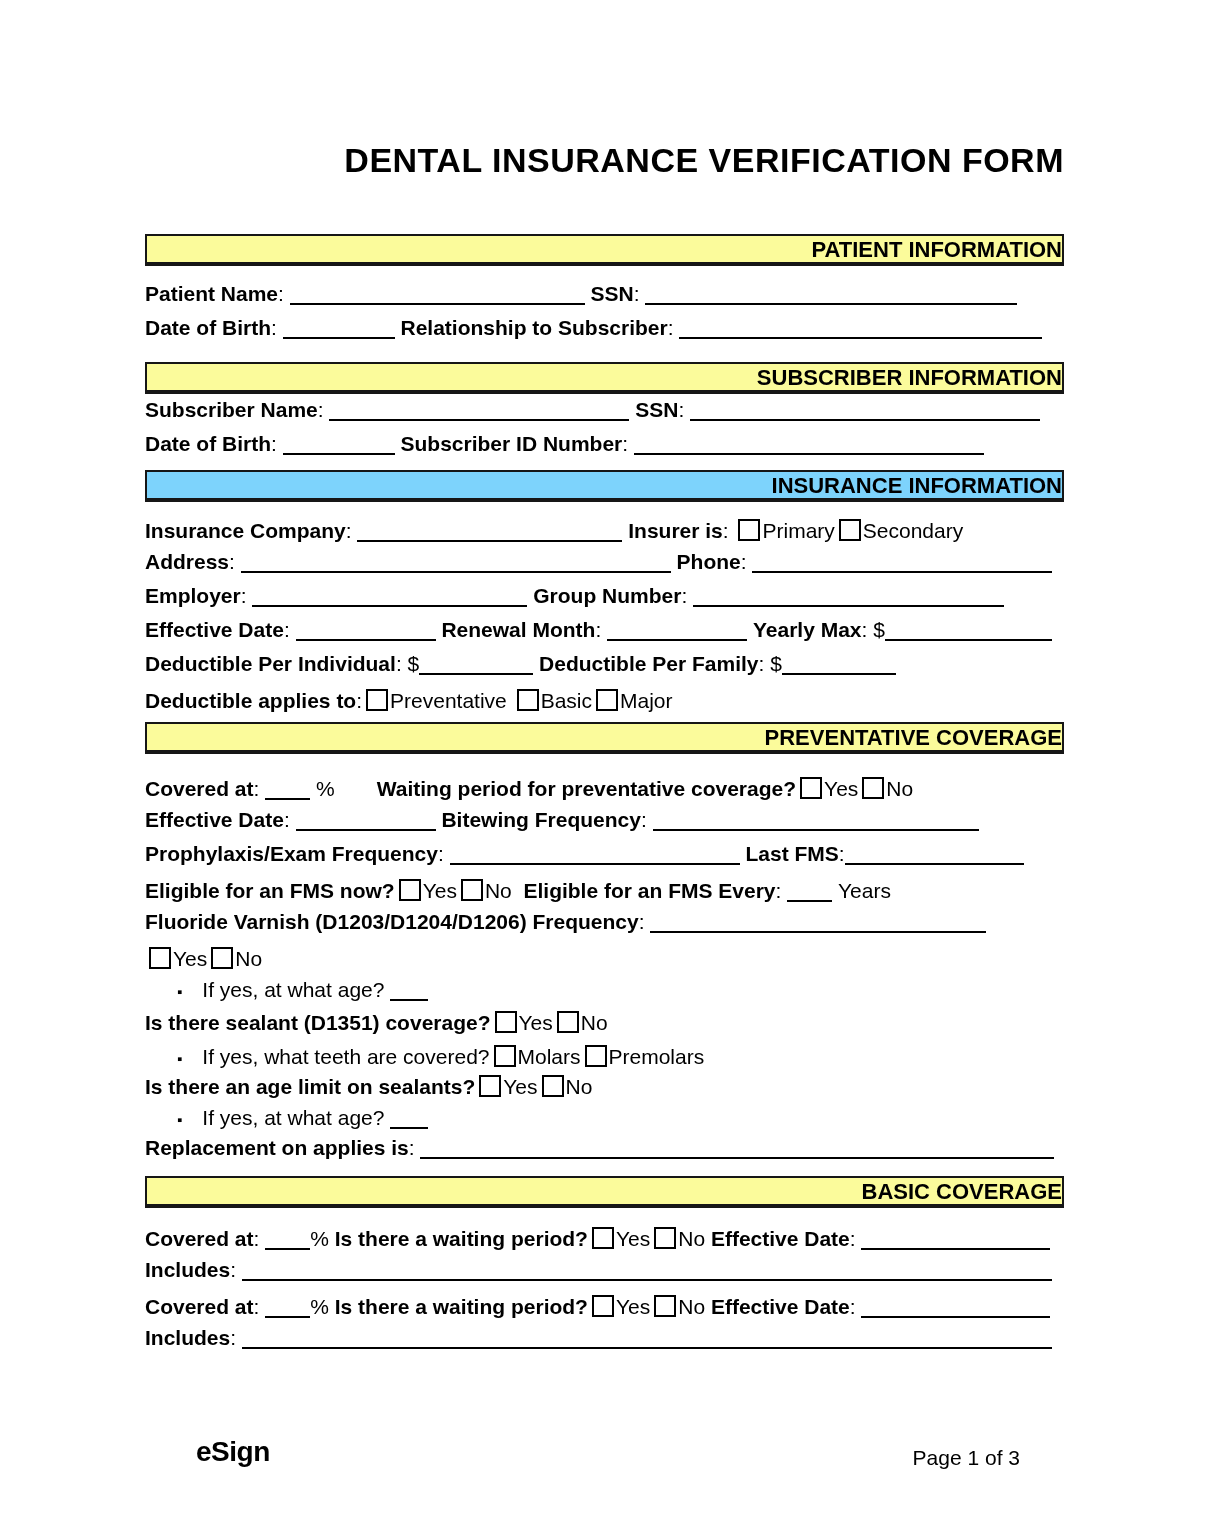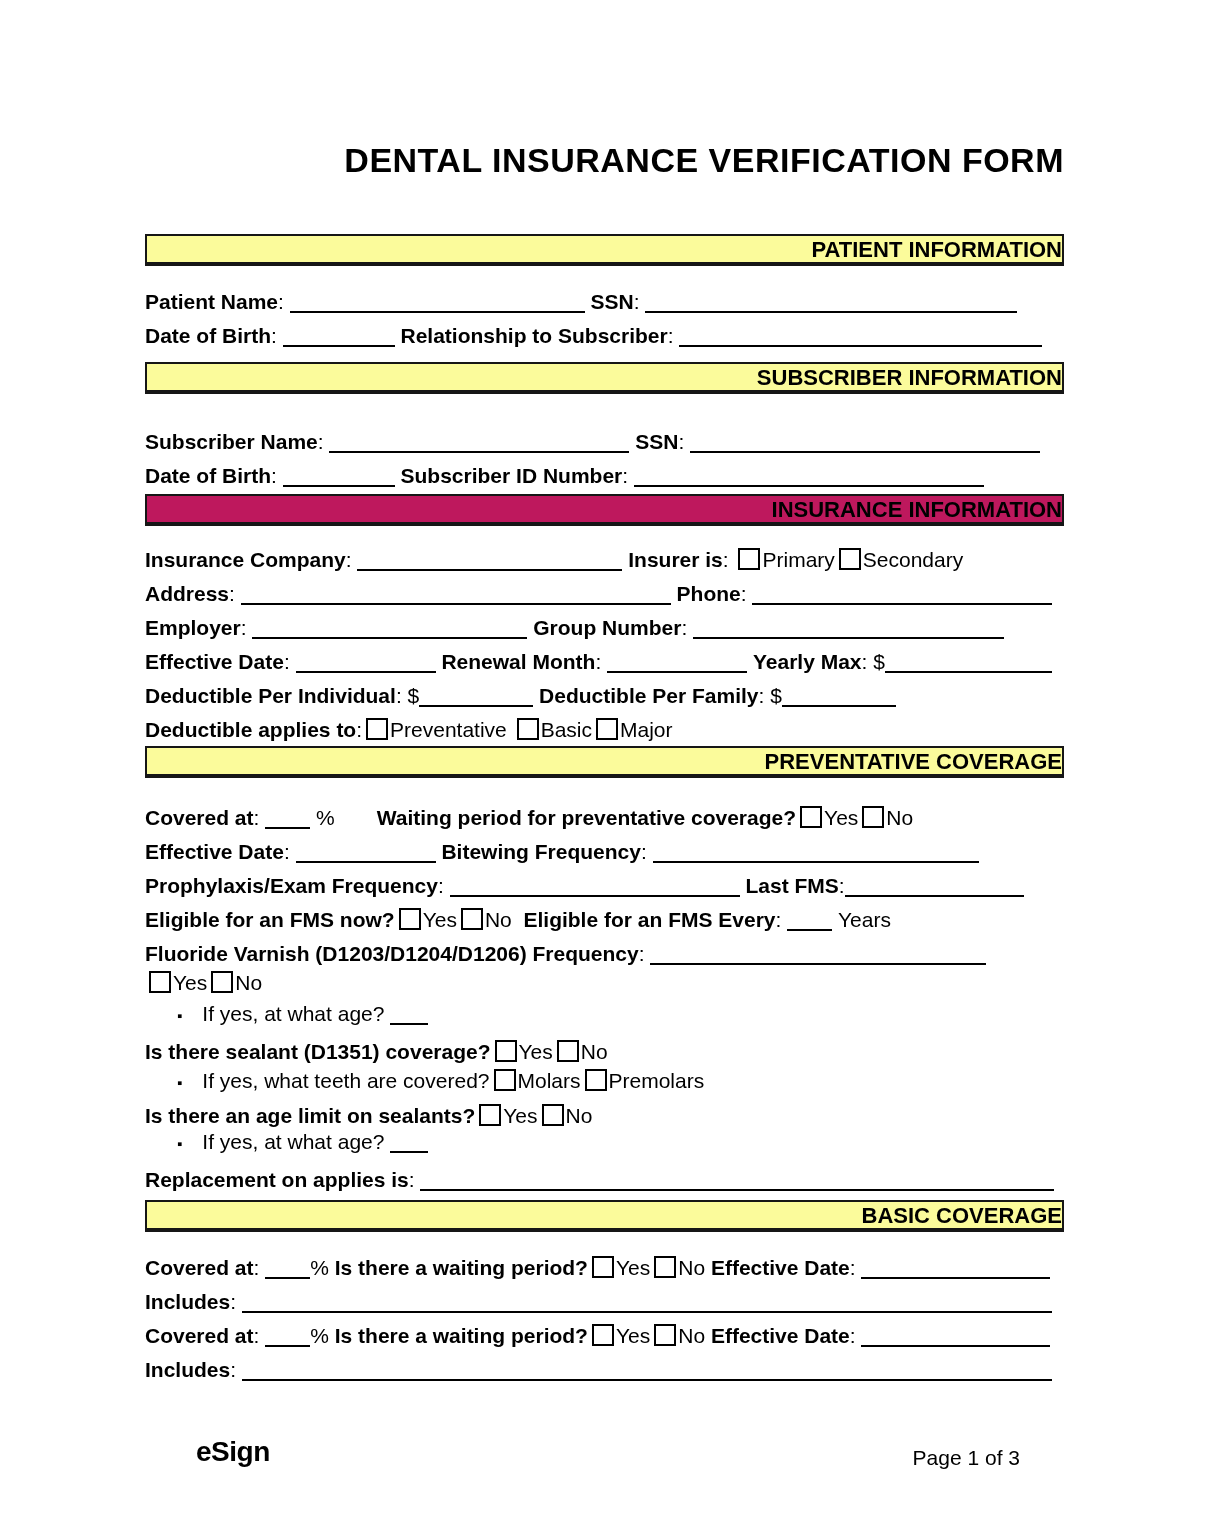--- a/index.html
+++ b/index.html
@@ -30,34 +30,34 @@
     height:26px;
     line-height:27px;
     border:2px solid #161616;
     border-bottom-width:4px;
     text-align:right;
     font-weight:bold;
     font-size:22px;
     background:#fbfb9b;
   }
   .sec-0{margin:52px 0 16px}
-  .sec-1{margin:12px 0 28px}
+  .sec-1{margin:12px 0 4px}
   .sec-2{margin:4px 0 14px}
   .sec-3{margin:2px 0 20px}
   .sec-4{margin:6px 0 16px}
   .sec-5{margin:4px 0 18px}
   .row{
     display:flex;
     align-items:baseline;
     height:34px;
     white-space:nowrap;
     font-size:21px;
   }
   .bullet-row{height:30px;}
-  .lb{font-weight:bold;flex:0 0 auto;margin-top:8px;}
+  .lb{font-weight:bold;flex:0 0 auto;}
   .rt{flex:0 0 auto;}
   .blank{
     position:relative;
     top:4px;
     height:2px;
     border-bottom:2.6px solid #000;
     flex:0 0 auto;
   }
   .checkbox{
     width:18px;height:18px;
@@ -125,21 +125,21 @@
         </div>
         <div class="row">
           <span class="lb">Date of Birth</span>
           <span class="rt">:&nbsp;</span>
           <span class="blank" style="width: 112px;"></span>
           <span class="rt">&nbsp;</span>
           <span class="lb">Subscriber ID Number</span>
           <span class="rt">:&nbsp;</span>
           <span class="blank" style="flex: 1 1 auto; margin-right: 80px;"></span>
         </div>
-        <div class="sec-header sec-2" style="background: #be185d; border-color: rgb(22, 22, 22); padding-left: 29px;">INSURANCE INFORMATION</div>
+        <div class="sec-header sec-2" style="background: #7dd3fc; border-color: rgb(22, 22, 22); padding-left: 29px;">INSURANCE INFORMATION</div>
         <div class="row">
           <span class="lb">Insurance Company</span>
           <span class="rt">:&nbsp;</span>
           <span class="blank" style="width: 265px;"></span>
           <span class="rt">&nbsp;</span>
           <span class="lb">Insurer is</span>
           <span class="rt">:&nbsp;</span>
           <span class="checkbox"></span>
           <span class="rt">Primary</span>
           <span class="checkbox"></span>

